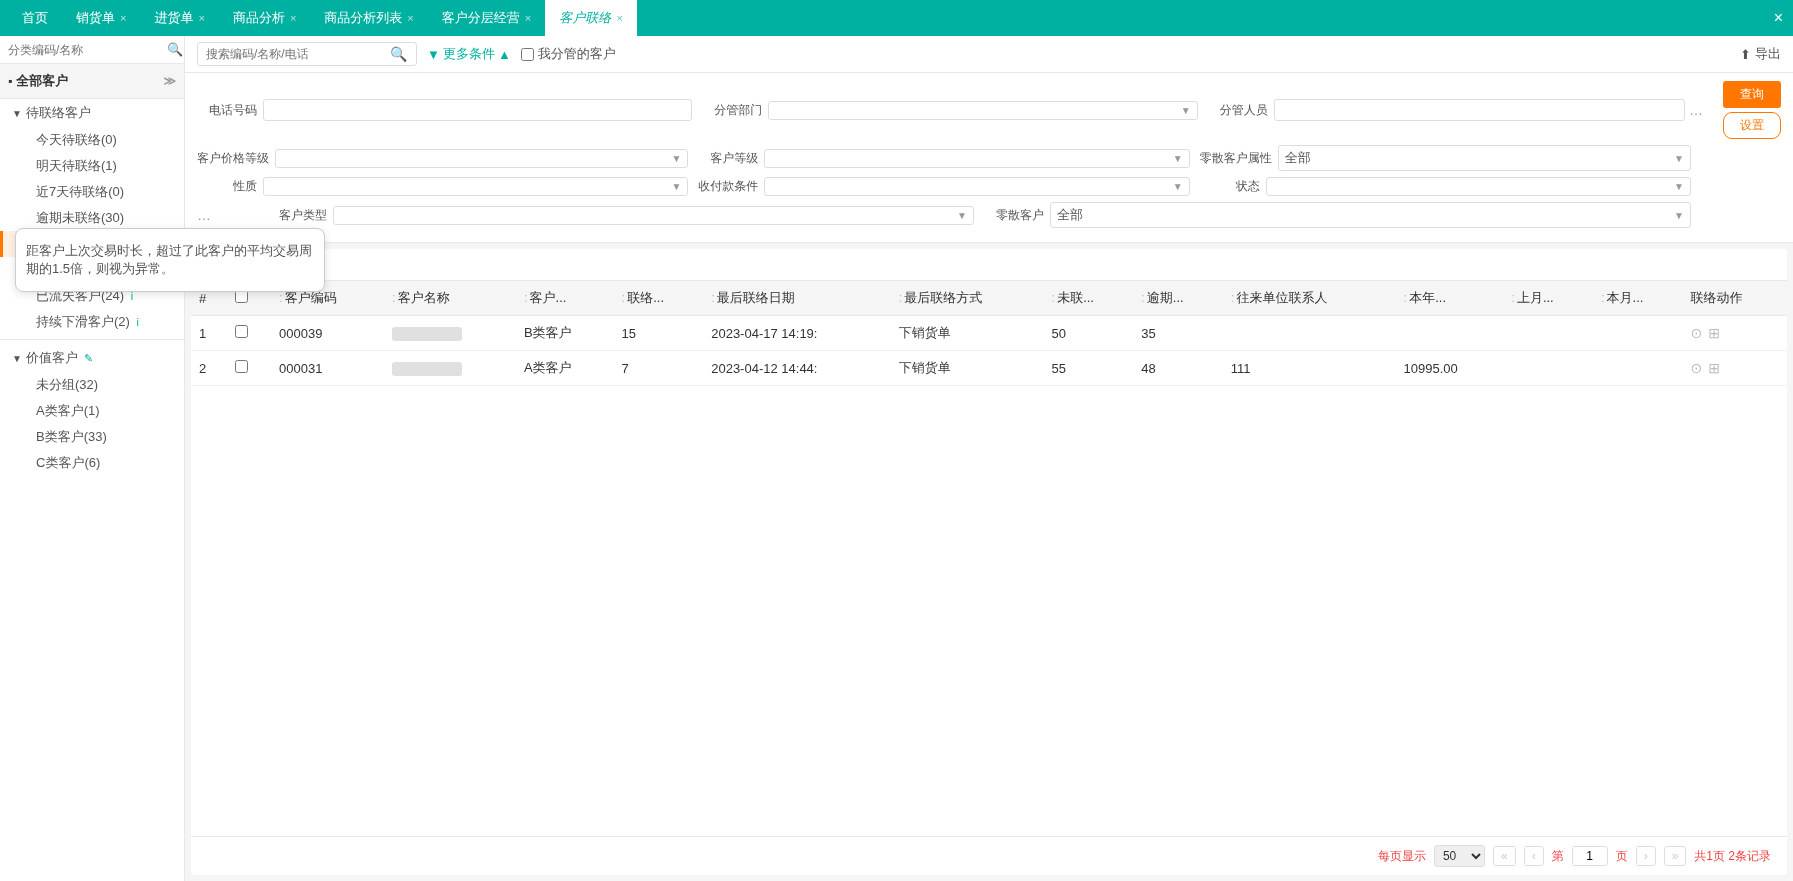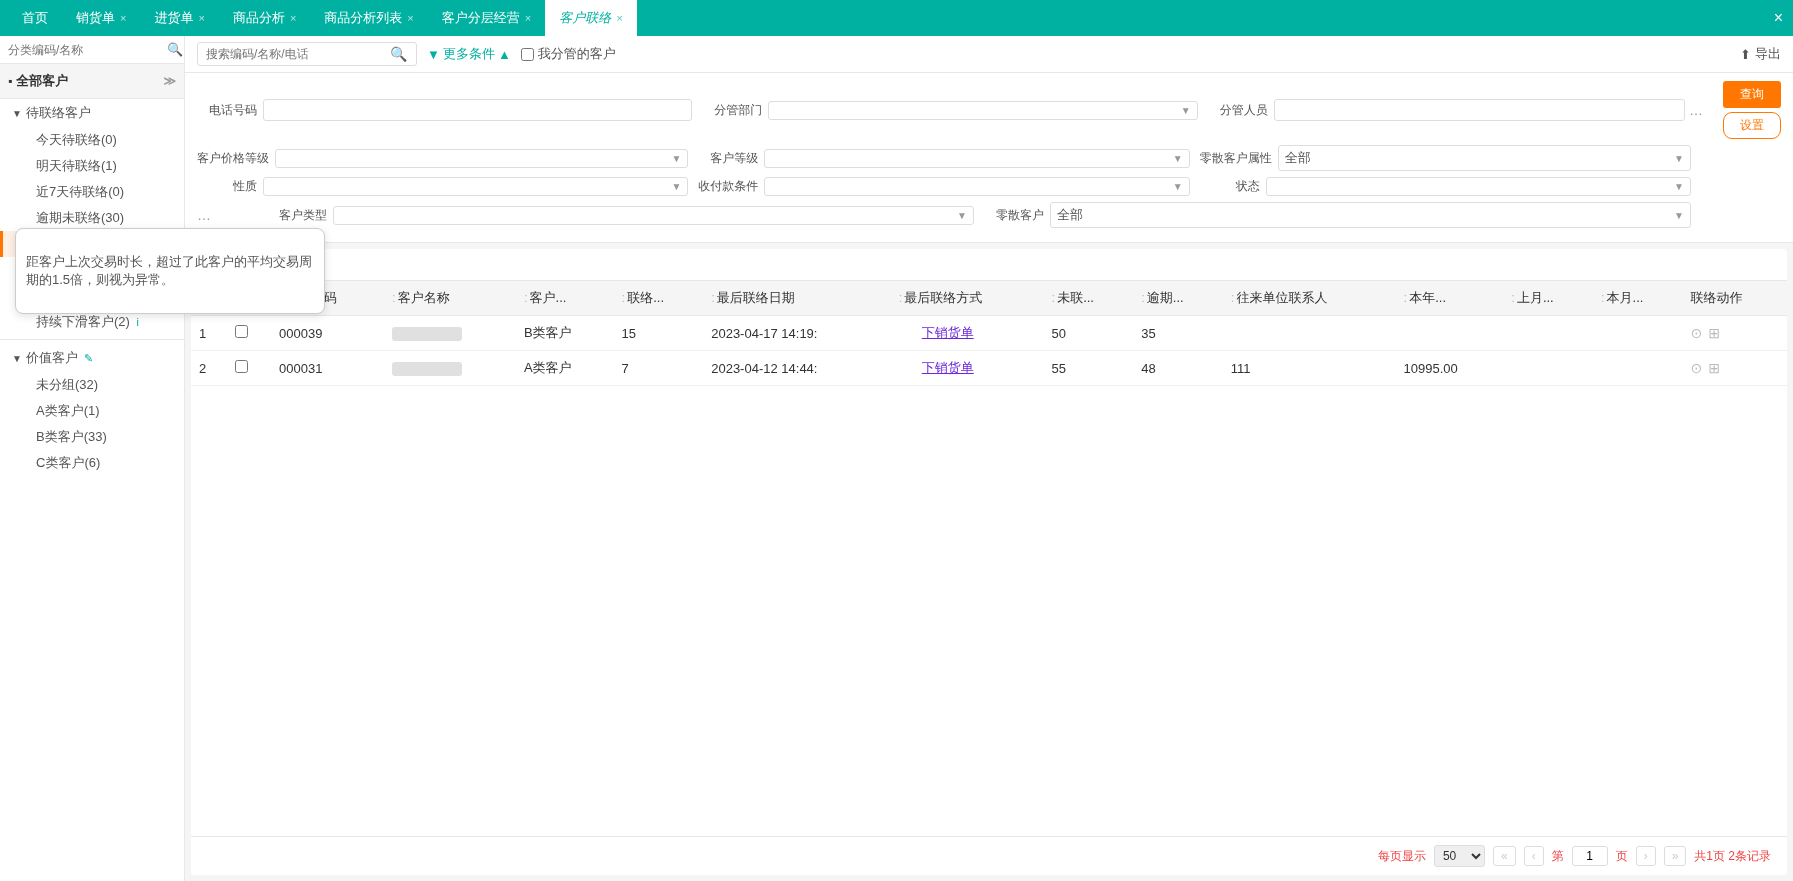--- a/index.html
+++ b/index.html
@@ -130,21 +130,21 @@
     .sidebar-divider { height: 1px; background: #e8e8e8; margin: 4px 0; }
 
     
     .tooltip-box {
       position: absolute;
       left: 15px;
       top: 228px;
       background: #fff;
       border: 1px solid #ccc;
       border-radius: 8px;
-      padding: 24px 10px;
+      padding: 13px 10px;
       font-size: 12px;
       color: #555;
       z-index: 100;
       max-width: 310px;
       box-shadow: 0 2px 8px rgba(0,0,0,0.12);
     }
 
     
     .content-area {
       flex: 1;
@@ -332,24 +332,22 @@
     tbody tr {
       border-bottom: 1px solid #f0f0f0;
       background: #fff;
     }
     tbody td {
       padding: 8px 8px;
       color: #333;
       white-space: nowrap;
     }
     .link-text {
-      color: #6d28d9;
-      text-decoration: underline;
-      cursor: pointer;
-      margin-left: 23px;
+      color: #404040;
+      cursor: pointer;
     }
     .action-icons {
       display: flex;
       gap: 6px;
     }
     .action-icon {
       color: #bbb;
       font-size: 14px;
       cursor: pointer;
     }

